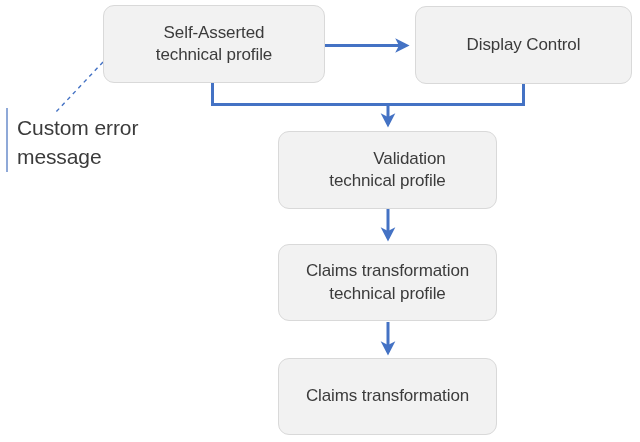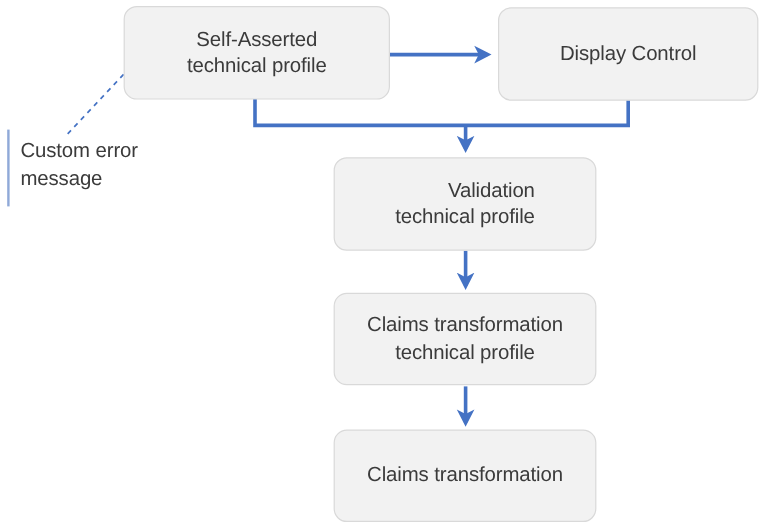--- a/index.html
+++ b/index.html
@@ -66,21 +66,21 @@
     top: 8px;
     width: 1.5px;
     height: 64px;
     background: #8FA9D8;
   }
   .callout-text {
     position: absolute;
     left: 17px;
     top: 14px;
     width: 140px;
-    font-size: 17px;
+    font-size: 21px;
     line-height: 1.38;
     color: #3B3B3B;
     white-space: pre-line;
     letter-spacing: -0.1px;
   }
 </style>
 </head>
 <body>
 
 <div id="diagram">

